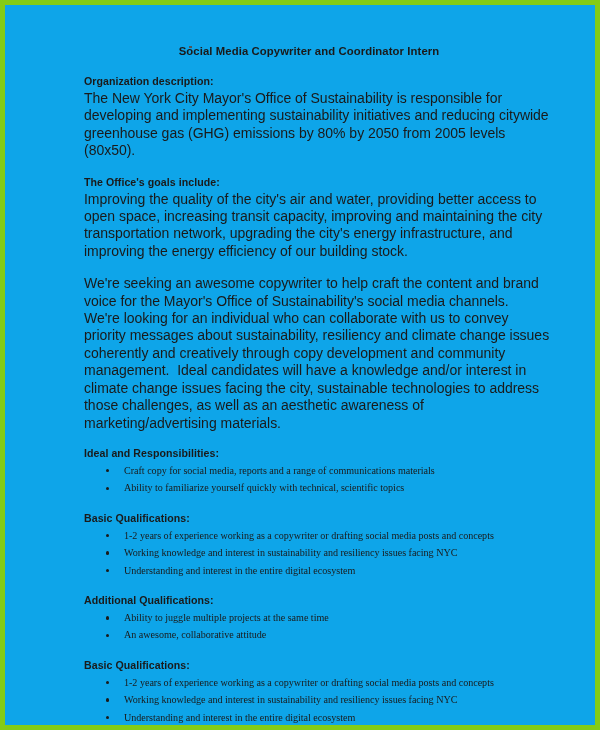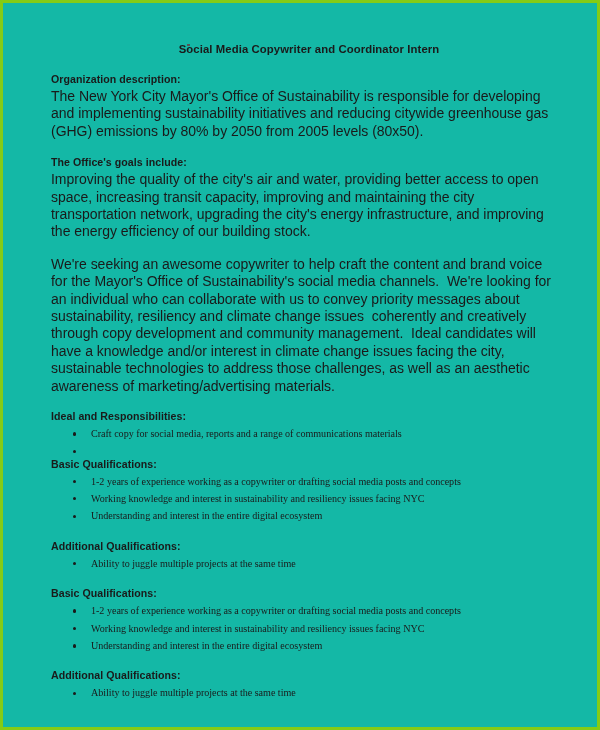--- a/index.html
+++ b/index.html
@@ -13,22 +13,22 @@
     font-family: "Liberation Sans", sans-serif;
     color: #1a1a1a;
     overflow: hidden;
   }
 
   .page {
     position: relative;
     box-sizing: border-box;
     width: 600px;
     height: 730px;
-    background: #14b8a6;
-    border: 3px solid #84cc16;
+    background: #0ea5e9;
+    border: 5px solid #84cc16;
     padding: 38px 44px 0 48px;
   }
 
   .doc-title {
     text-align: center;
     font-size: 11.3px;
     font-weight: bold;
     letter-spacing: 0.1px;
     margin: 0 0 0 0;
     padding-left: 14px;
@@ -39,20 +39,21 @@
     position: absolute;
     left: 136px;
     top: 3px;
     width: 3px;
     height: 2px;
     background: #555;
   }
 
   .section {
     margin-top: 15px;
+    margin-left: 31px;
   }
   .section.tight {
     margin-top: 14px;
   }
 
   h2.heading {
     font-size: 10.6px;
     font-weight: bold;
     margin: 0 0 1px 0;
     line-height: 15px;
@@ -110,35 +111,36 @@
         <h2 class="heading">The Office's goals include:</h2>
         <p class="body-text">Improving the quality of the city's air and water, providing better access to open space, increasing transit capacity, improving and maintaining the city transportation network, upgrading the city's energy infrastructure, and improving the energy efficiency of our building stock.</p>
       </div>
       <div class="section">
         <p class="body-text">We're seeking an awesome copywriter to help craft the content and brand voice for the Mayor's Office of Sustainability's social media channels.  We're looking for an individual who can collaborate with us to convey priority messages about sustainability, resiliency and climate change issues  coherently and creatively through copy development and community management.  Ideal candidates will have a knowledge and/or interest in climate change issues facing the city, sustainable technologies to address those challenges, as well as an aesthetic awareness of marketing/advertising materials.</p>
       </div>
       <div class="section tight">
         <h2 class="heading">Ideal and Responsibilities:</h2>
         <ul class="bullets">
           <li><span class="dot"></span><span>Craft copy for social media, reports and a range of communications materials</span></li>
-          <li><span class="dot"></span></li>
+          <li><span class="dot"></span><span>Ability to familiarize yourself quickly with technical, scientific topics</span></li>
         </ul>
       </div>
       <div class="section tight">
         <h2 class="heading">Basic Qualifications:</h2>
         <ul class="bullets">
           <li><span class="dot"></span><span>1-2 years of experience working as a copywriter or drafting social media posts and concepts</span></li>
           <li><span class="dot"></span><span>Working knowledge and interest in sustainability and resiliency issues facing NYC</span></li>
           <li><span class="dot"></span><span>Understanding and interest in the entire digital ecosystem</span></li>
         </ul>
       </div>
       <div class="section tight">
         <h2 class="heading">Additional Qualifications:</h2>
         <ul class="bullets">
           <li><span class="dot"></span><span>Ability to juggle multiple projects at the same time</span></li>
+          <li><span class="dot"></span><span>An awesome, collaborative attitude</span></li>
         </ul>
       </div>
       <div class="section tight">
         <h2 class="heading">Basic Qualifications:</h2>
         <ul class="bullets">
           <li><span class="dot"></span><span>1-2 years of experience working as a copywriter or drafting social media posts and concepts</span></li>
           <li><span class="dot"></span><span>Working knowledge and interest in sustainability and resiliency issues facing NYC</span></li>
           <li><span class="dot"></span><span>Understanding and interest in the entire digital ecosystem</span></li>
         </ul>
       </div>

